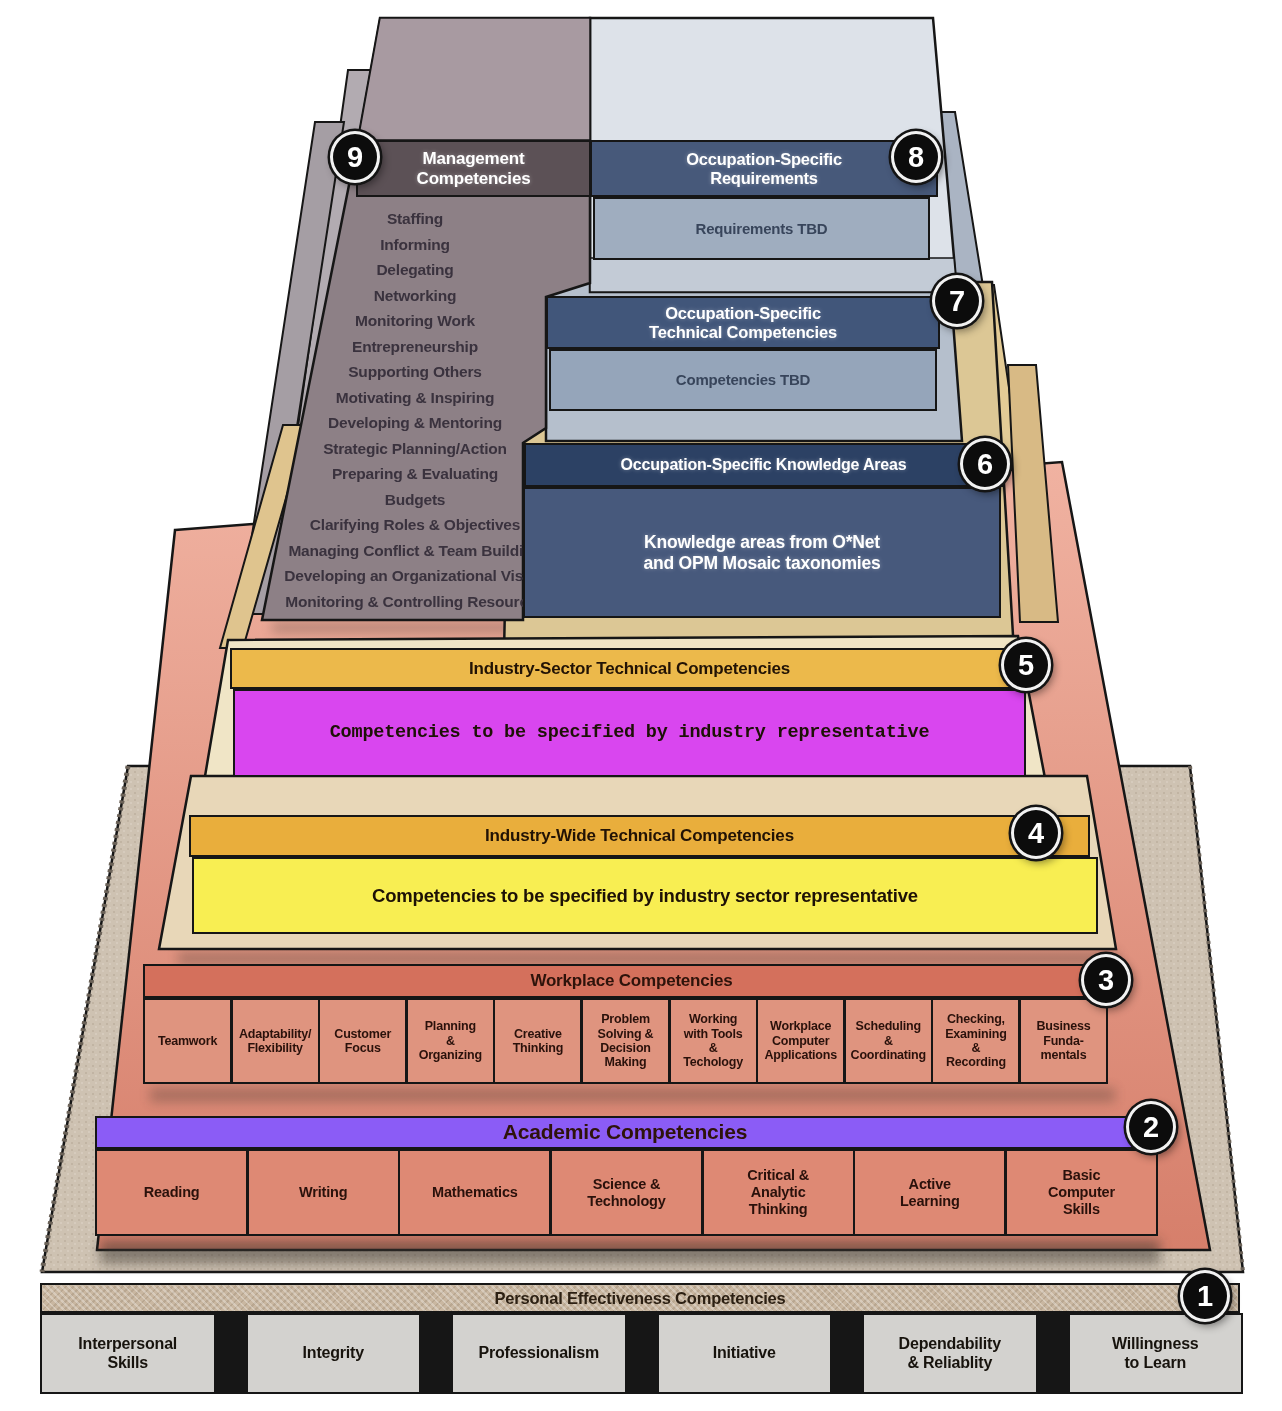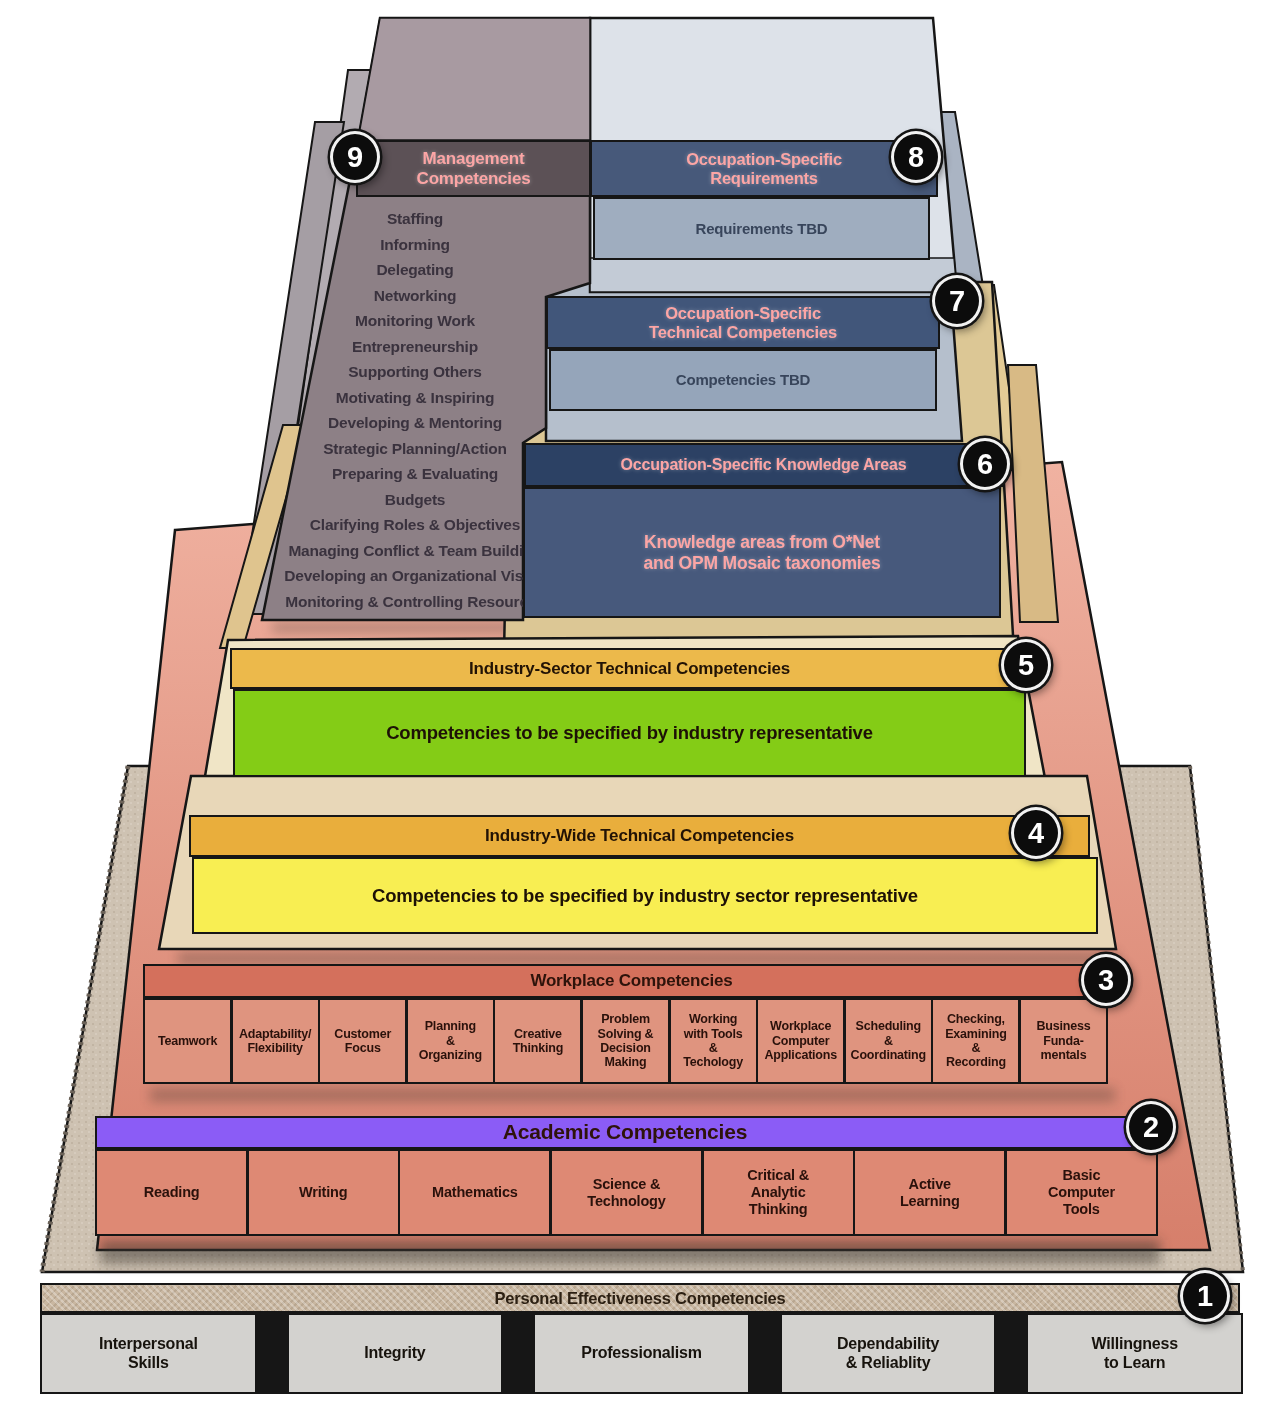--- a/index.html
+++ b/index.html
@@ -6,38 +6,38 @@
   #canvas{
     position:relative;width:1282px;height:1411px;background:#ffffff;overflow:hidden;
     font-family:"Liberation Sans", sans-serif;
   }
   #bgsvg{position:absolute;left:0;top:0;z-index:0;}
   .bar{
     position:absolute;z-index:10;border:2.5px solid #161616;box-sizing:border-box;
     display:flex;align-items:center;justify-content:center;text-align:center;
     font-weight:700;white-space:pre-line;letter-spacing:-0.2px;line-height:1.15;
   }
-  .dark-bar{color:#fca5a5;text-shadow:0 0 4px rgba(255,255,255,.35);}
+  .dark-bar{color:#ffffff;text-shadow:0 0 4px rgba(255,255,255,.35);}
   
   #t9-header{left:356px;top:140px;width:235px;height:57px;background:#5c5156;font-size:17px;}
   #t9-list{
     position:absolute;z-index:10;left:266px;top:206px;width:298px;height:412px;
     display:flex;flex-direction:column;justify-content:flex-start;align-items:center;
     color:#3a323e;font-weight:700;font-size:15.5px;letter-spacing:-0.2px;text-align:center;
   }
   .mgmt-item{white-space:pre-line;line-height:25.5px;}
   #t8-header{left:590px;top:140px;width:348px;height:57px;background:#47597a;font-size:16.5px;}
   #t8-band{left:593px;top:197px;width:337px;height:63px;background:#9fadbf;color:#38455b;font-size:15px;border-width:2px;}
   #t7-header{left:546px;top:296px;width:394px;height:53px;background:#41567a;font-size:16.5px;}
   #t7-band{left:549px;top:349px;width:388px;height:62px;background:#95a5ba;color:#38455b;font-size:15px;border-width:2px;}
   #t6-header{left:524px;top:443px;width:479px;height:44px;background:#2c4164;font-size:16px;}
   #t6-body{left:523px;top:487px;width:478px;height:131px;background:#47597c;font-size:17.5px;border-width:2px;}
   
   #t5-header{left:230px;top:648px;width:799px;height:41px;background:#ecb94b;color:#221305;font-size:17px;}
-  #t5-body{left:233px;top:689px;width:793px;height:88px;background:#84cc16;color:#1d1106;font-size:18.5px;}
+  #t5-body{left:233px;top:689px;width:793px;height:88px;background:#d946ef;color:#1d1106;font-size:18.5px;font-family:Liberation Mono, monospace;}
   #t4-header{left:189px;top:815px;width:901px;height:42px;background:#e9ae3c;color:#221305;font-size:17px;}
   #t4-body{left:192px;top:857px;width:906px;height:77px;background:#f8ee52;color:#1d1106;font-size:18.5px;}
   
   #t3-header{left:143px;top:964px;width:957px;height:34px;background:#d4705c;color:#2e130b;font-size:17px;padding-left:20px;}
   #t2-header{left:95px;top:1116px;width:1060px;height:33px;background:#8b5cf6;color:#2e130b;font-size:21px;}
   .cells-row{
     position:absolute;z-index:10;display:flex;box-sizing:border-box;
     border:2.5px solid #161616;background:#161616;gap:2.5px;
   }
   .cells-row > div{
@@ -206,29 +206,30 @@
       <div>Mathematics</div>
       <div>Science &amp;
 Technology</div>
       <div>Critical &amp;
 Analytic
 Thinking</div>
       <div>Active
 Learning</div>
       <div>Basic
 Computer
-Tools</div>
+Skills</div>
     </div>
 
   <div class="bar" id="t1-header">Personal Effectiveness Competencies</div>
   <div class="cells-row" id="t1-cells">
       <div>Interpersonal
 Skills</div>
       <div>Integrity</div>
       <div>Professionalism</div>
+      <div>Initiative</div>
       <div>Dependability
 &amp; Reliablity</div>
       <div>Willingness
 to Learn</div>
     </div>
 
   <div class="badge b9">9</div>
   <div class="badge b8">8</div>
   <div class="badge b7">7</div>
   <div class="badge b6">6</div>

